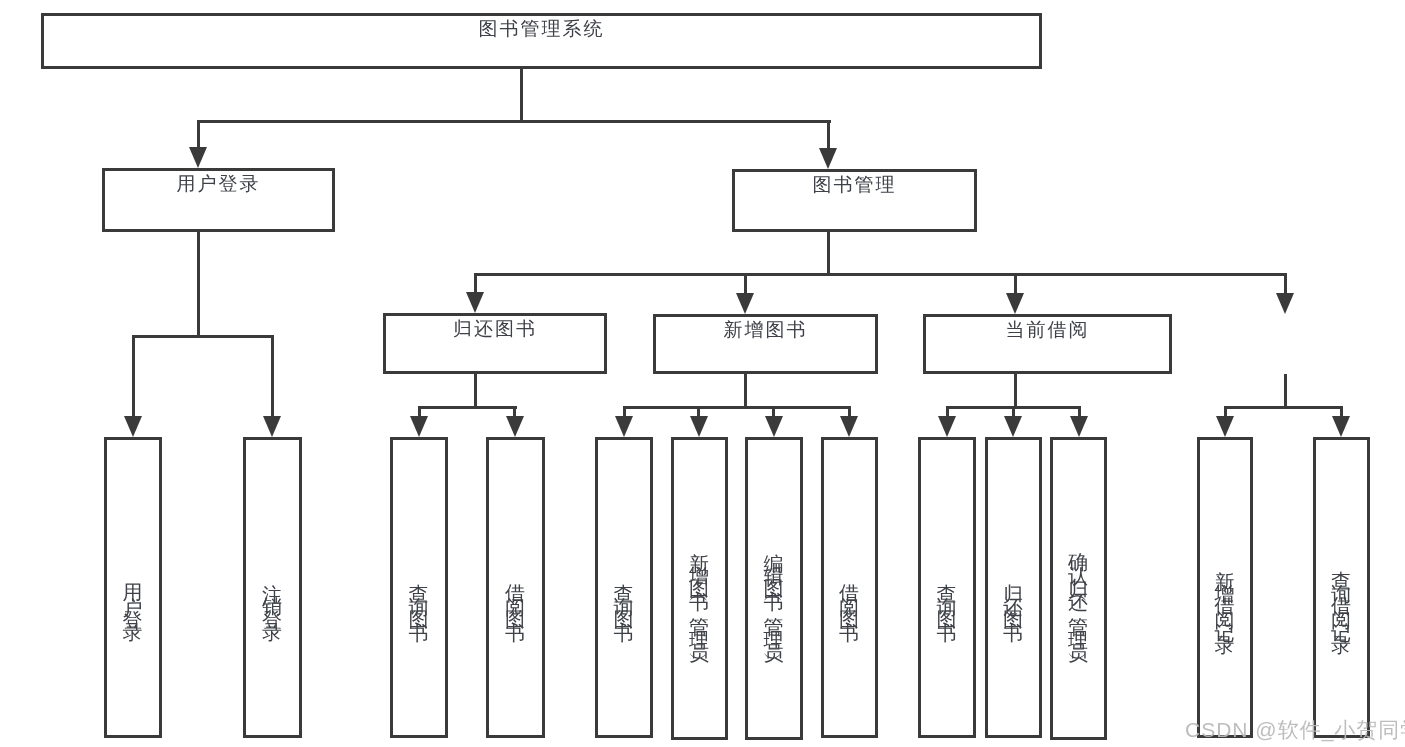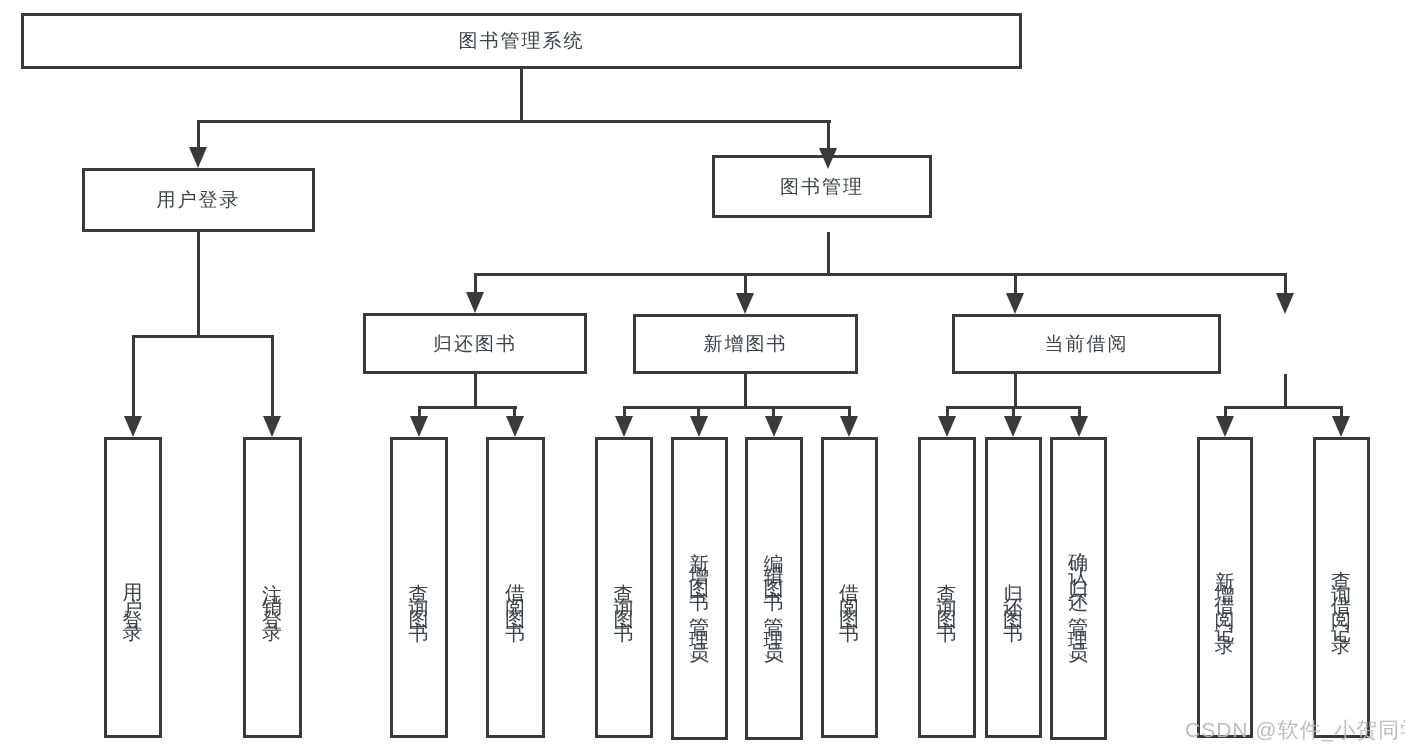--- a/index.html
+++ b/index.html
@@ -2,22 +2,22 @@
 <html><head>
 <meta charset="utf-8">
 <style>
   html,body{margin:0;padding:0;background:#ffffff;}
   .canvas{
     position:relative;width:1405px;height:747px;background:#ffffff;
     font-family:"Liberation Sans","DejaVu Sans",sans-serif;overflow:hidden;
   }
   .box{
     position:absolute;border:3px solid #3a3a3a;background:#ffffff;
-    display:flex;align-items:center;justify-content:center;
-    color:#3e4147;font-size:19px;letter-spacing:2px;box-sizing:border-box;
+    display:flex;align-items:flex-start;justify-content:center;
+    color:#3e4147;font-size:19px;letter-spacing:2px;box-sizing:border-box;margin-left:20px;
   }
   .vbox{
     position:absolute;border:3px solid #3a3a3a;background:#ffffff;
     display:flex;align-items:center;justify-content:center;
     color:#3e4147;font-size:20px;box-sizing:border-box;
   }
   .vbox span{
     writing-mode:vertical-rl;text-orientation:mixed;
     letter-spacing:13px;line-height:1;margin-bottom:-13px;
   }
@@ -38,31 +38,31 @@
 
 <div class="canvas">
 
   <div class="box" style="left:21px;top:13px;width:1001px;height:56px">
     <span>图书管理系统</span>
   </div>
 
   <div class="box" style="left:82px;top:168px;width:233px;height:64px">
     <span>用户登录</span>
   </div>
-  <div class="box" style="left:712px;top:155px;width:220px;height:63px">
+  <div class="box" style="left:712px;top:169px;width:245px;height:63px">
     <span>图书管理</span>
   </div>
 
   <div class="box" style="left:363px;top:313px;width:224px;height:61px">
     <span>归还图书</span>
   </div>
   <div class="box" style="left:633px;top:314px;width:225px;height:60px">
     <span>新增图书</span>
   </div>
-  <div class="box" style="left:952px;top:314px;width:269px;height:60px">
+  <div class="box" style="left:903px;top:314px;width:249px;height:60px">
     <span>当前借阅</span>
   </div>
 
   <div class="vbox" style="left:104px;top:437px;width:58px;height:301px">
     <span>用户登录</span>
   </div>
   <div class="vbox" style="left:243px;top:437px;width:59px;height:301px">
     <span>注销登录</span>
   </div>
 

